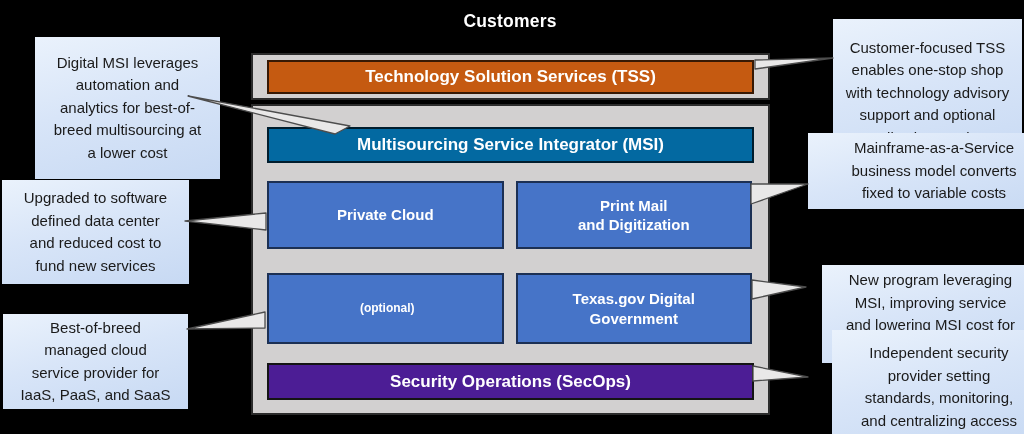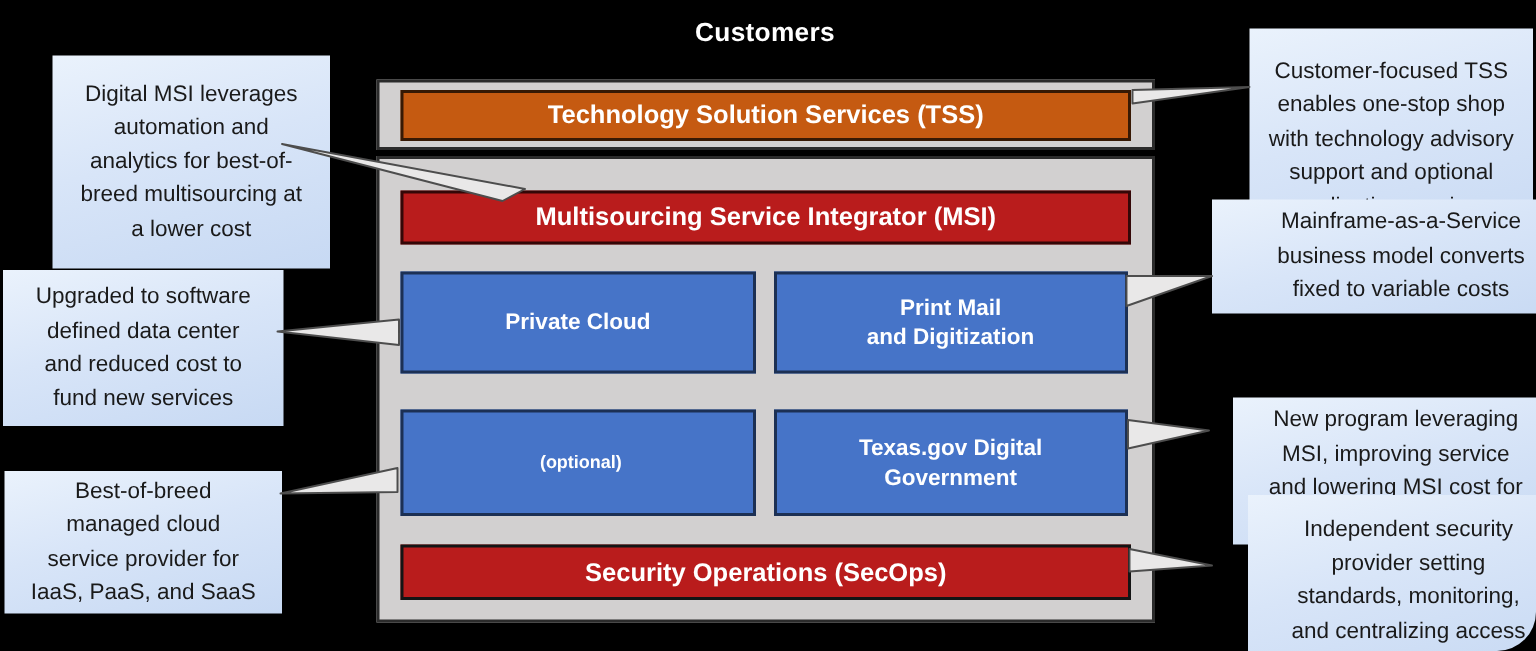--- a/index.html
+++ b/index.html
@@ -1,30 +1,30 @@
 <!DOCTYPE html>
 <html><head>
 <meta charset="utf-8">
 <style>
   html,body{margin:0;padding:0;background:#000;}
   body{font-family:"Liberation Sans",sans-serif;}
-  .canvas{position:relative;width:1024px;height:434px;background:#000;overflow:hidden;border-radius:26px;}
+  .canvas{position:relative;width:1024px;height:434px;background:#000;overflow:hidden;}
 
   .customers{position:absolute;left:250px;top:11px;width:520px;text-align:center;
     color:#fff;font-size:17.5px;font-weight:700;letter-spacing:.2px;}
 
   .gray-box{position:absolute;background:#d2d0d0;border:2px solid #2b2b2b;box-sizing:border-box;}
   .c1{left:251px;top:53px;width:519px;height:47px;}
   .c2{left:251px;top:104px;width:519px;height:311px;}
 
   .bar{position:absolute;left:14px;right:14px;display:flex;align-items:center;justify-content:center;
     color:#fff;font-weight:700;font-size:17px;box-sizing:border-box;border:2px solid rgba(0,0,0,.72);}
   .tss{top:5px;height:34px;background:#c55a11;}
-  .msi{top:21px;height:36px;background:#b91c1c;}
-  .secops{top:257px;height:37px;background:#b91c1c;border-color:#141414;}
+  .msi{top:21px;height:36px;background:#0369a1;}
+  .secops{top:257px;height:37px;background:#4c1d95;border-color:#141414;}
 
   .tower-row{position:absolute;left:14px;right:16px;display:flex;gap:12px;}
   .r1{top:75px;height:68px;}
   .r2{top:167px;height:71px;}
   .tower{flex:1;background:#4674c8;border:2px solid #1c3054;box-sizing:border-box;
     display:flex;align-items:center;justify-content:center;flex-wrap:wrap;align-content:center;
     text-align:center;color:#fff;font-weight:700;font-size:15px;line-height:1.3;padding:2px;}
   .pre{white-space:pre-line;}
   .note{font-size:12px;font-weight:700;margin-left:4px;}
 

